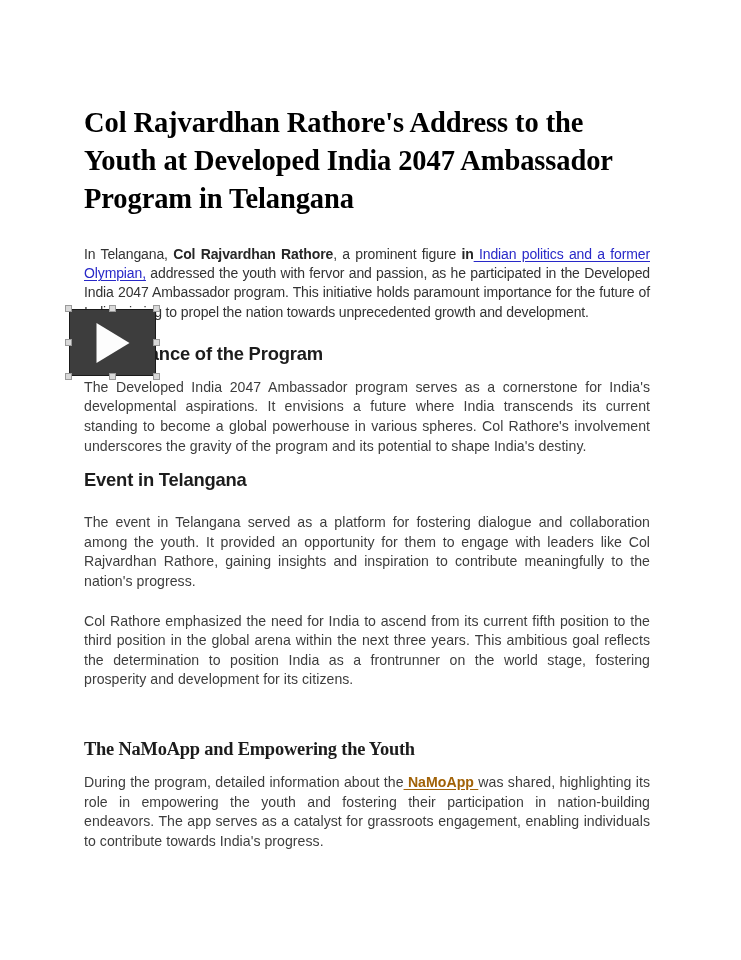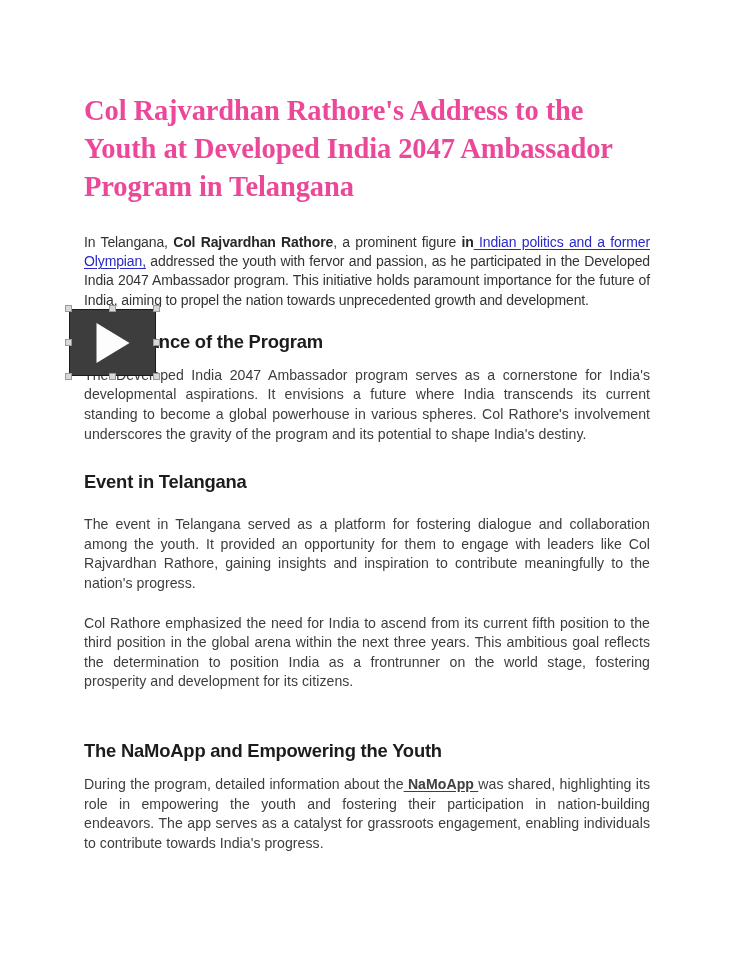--- a/index.html
+++ b/index.html
@@ -32,23 +32,23 @@
     top: 88px;
     width: 566px;
   }
 
   
   .doc-title {
     font-family: "Liberation Serif", "DejaVu Serif", serif;
     font-weight: bold;
     font-size: 28.5px;
     line-height: 38px;
-    color: #ec4899;
+    color: #000000;
     letter-spacing: -0.1px;
-    margin: 4px 0 0 0;
+    margin: 16px 0 0 0;
     width: 545px;
   }
 
   
   .para {
     font-family: "Liberation Sans", sans-serif;
     font-size: 13.6px;
     line-height: 19.6px;
     color: #3a3a3a;
     text-align: justify;
@@ -74,43 +74,43 @@
     color: #262626;
   }
 
   a.doc-link {
     color: #2828c8;
     text-decoration: underline;
     text-underline-offset: 2px;
   }
   a.doc-link.strong {
     font-weight: bold;
-    color: #404040;
+    color: #a16207;
   }
 
   
   .heading {
     font-family: "Liberation Sans", sans-serif;
     font-weight: bold;
     font-size: 18.4px;
     line-height: 24px;
     color: #1c1c1c;
     letter-spacing: -0.2px;
     margin: 0;
   }
 
   
   .blk-lead      { margin-top: 27px; }
   .blk-h-sig     { margin-top: 20px; }
   .blk-p-sig     { margin-top: 12px; }
-  .blk-h-event   { margin-top: 26px; }
+  .blk-h-event   { margin-top: 12px; }
   .blk-p-event   { margin-top: 21px; }
   .blk-h-moving  { margin-top: 26px; }
   .blk-p-moving  { margin-top: 20px; }
-  .blk-h-namo    { margin-top: 47px; }
+  .blk-h-namo    { margin-top: 47px; font-family: Liberation Serif, serif; }
   .blk-p-namo    { margin-top: 12px; }
 
   
   .video-object {
     position: absolute;
     left: 69px;
     top: 309px;
     width: 87px;
     height: 67px;
   }

